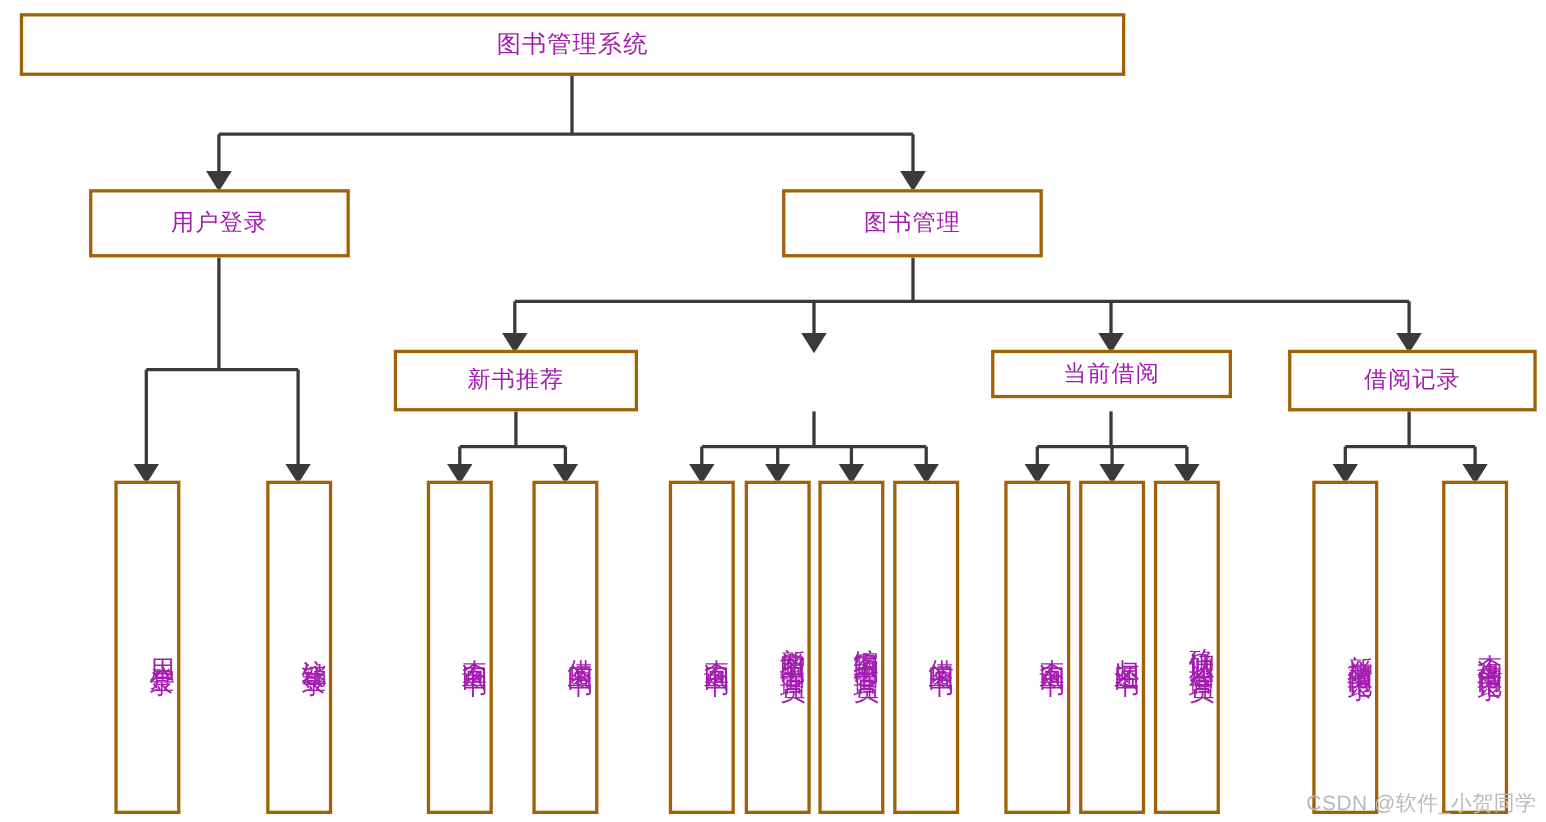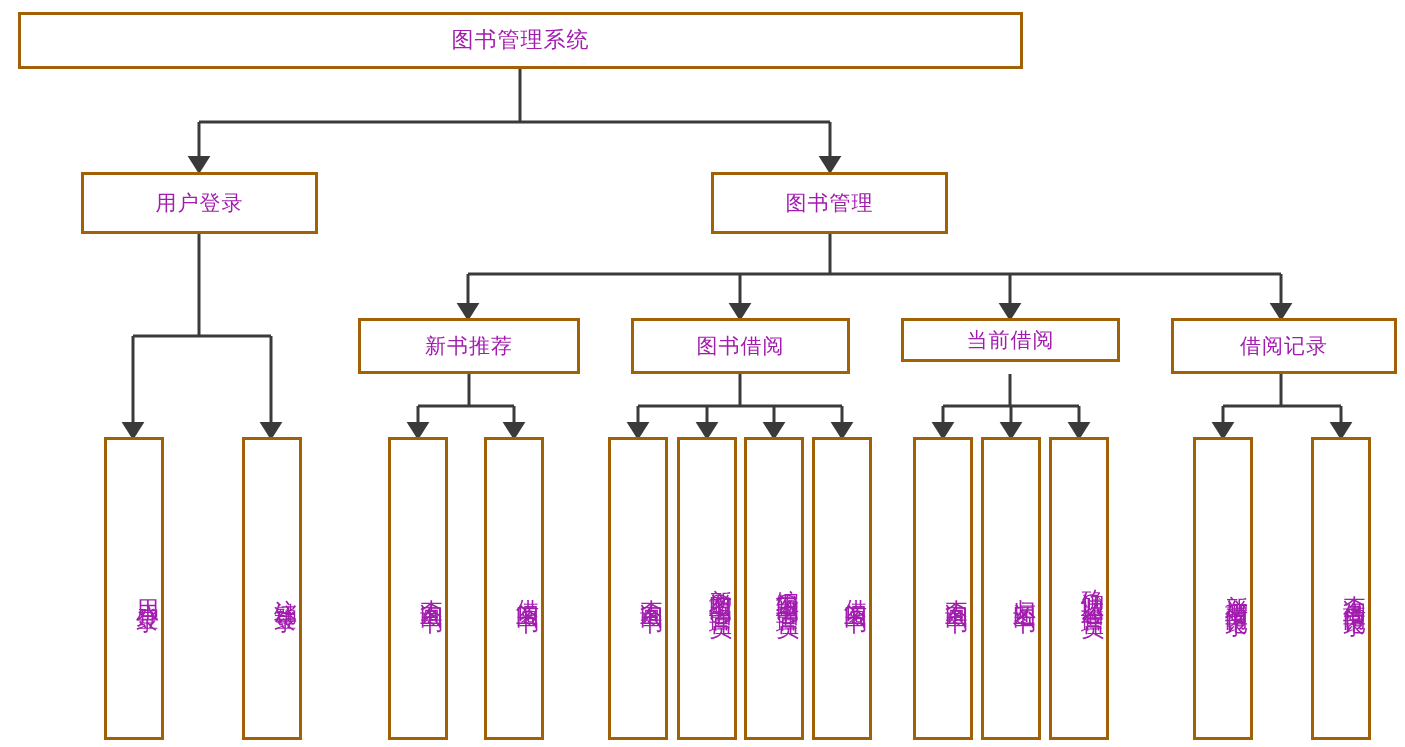--- a/index.html
+++ b/index.html
@@ -138,23 +138,20 @@
   <div class="node horiz" style="left:81px; top:172px; width:237px; height:62px;">
     <span>用户登录</span>
   </div>
   <div class="node horiz" style="left:711px; top:172px; width:237px; height:62px;">
     <span>图书管理</span>
   </div>
 
   <div class="node horiz" style="left:358px; top:318px; width:222px; height:56px;">
     <span>新书推荐</span>
   </div>
-  <div class="node horiz" style="left:631px; top:318px; width:219px; height:56px;">
-    <span>图书借阅</span>
-  </div>
   <div class="node horiz" style="left:901px; top:318px; width:219px; height:44px;">
     <span>当前借阅</span>
   </div>
   <div class="node horiz" style="left:1171px; top:318px; width:226px; height:56px;">
     <span>借阅记录</span>
   </div>
 
   <div class="node vert" style="left:104px; top:437px; width:60px; height:303px;">
     <span class="vtext">用户登录</span>
   </div>
@@ -188,13 +185,14 @@
   <div class="node vert" style="left:1049px; top:437px; width:60px; height:303px;">
     <span class="vtext">确认归还（管理员）</span>
   </div>
   <div class="node vert" style="left:1193px; top:437px; width:60px; height:303px;">
     <span class="vtext">新增借阅记录</span>
   </div>
   <div class="node vert" style="left:1311px; top:437px; width:60px; height:303px;">
     <span class="vtext">查询借阅记录</span>
   </div>
 
+  <div class="watermark">CSDN @软件_小贺同学</div>
 </div>
 
 </body></html>

